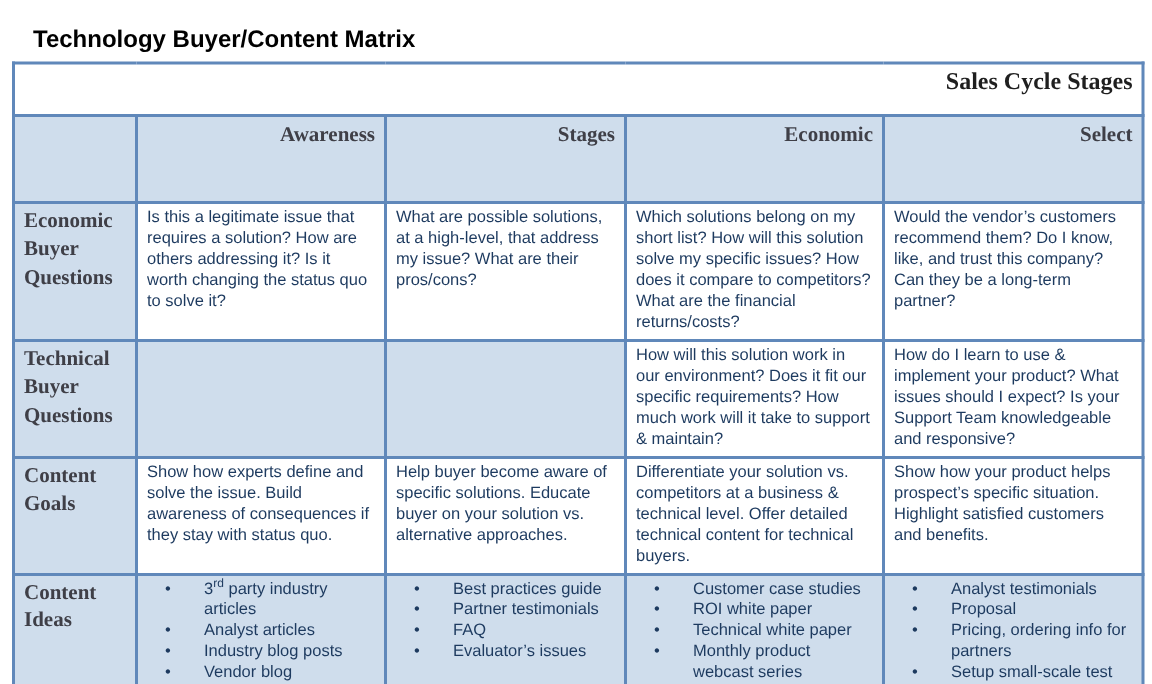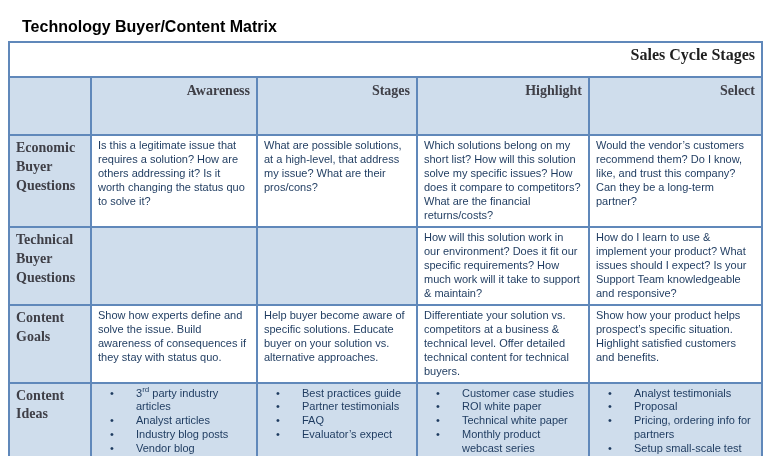--- a/index.html
+++ b/index.html
@@ -61,21 +61,21 @@
         <col class="c4">
     </colgroup>
     <tbody>
       <tr>
         <th class="table-title" colspan="5">Sales Cycle Stages</th>
       </tr>
       <tr class="stage-row">
         <th></th>
         <th>Awareness</th>
         <th>Stages</th>
-        <th>Highlight</th>
+        <th>Economic</th>
         <th>Select</th>
       </tr>
 
       <tr class="r-economic">
         <th class="rowlabel">Economic Buyer Questions</th>
         <td class="body-cell">Is this a legitimate issue that requires a solution?  How are others addressing it? Is it worth changing the status quo to solve it?</td>
         <td class="body-cell">What are possible solutions, at a high-level, that address my issue? What are their pros/cons?</td>
         <td class="body-cell">Which solutions belong on my short list? How will this solution solve my specific issues? How does it compare to competitors? What are the financial returns/costs?</td>
         <td class="body-cell">Would the vendor’s customers recommend them? Do I know, like, and trust this company?  Can they be a long-term partner?</td>
       </tr>
@@ -104,21 +104,21 @@
               <li>Analyst articles</li>
               <li>Industry blog posts</li>
               <li>Vendor blog</li>
             </ul>
         </td>
         <td class="body-cell shaded">
           <ul class="bullets">
               <li>Best practices guide</li>
               <li>Partner testimonials</li>
               <li>FAQ</li>
-              <li>Evaluator’s expect</li>
+              <li>Evaluator’s issues</li>
             </ul>
         </td>
         <td class="body-cell shaded">
           <ul class="bullets">
               <li>Customer case studies</li>
               <li>ROI white paper</li>
               <li>Technical white paper</li>
               <li>Monthly product webcast series</li>
             </ul>
         </td>

